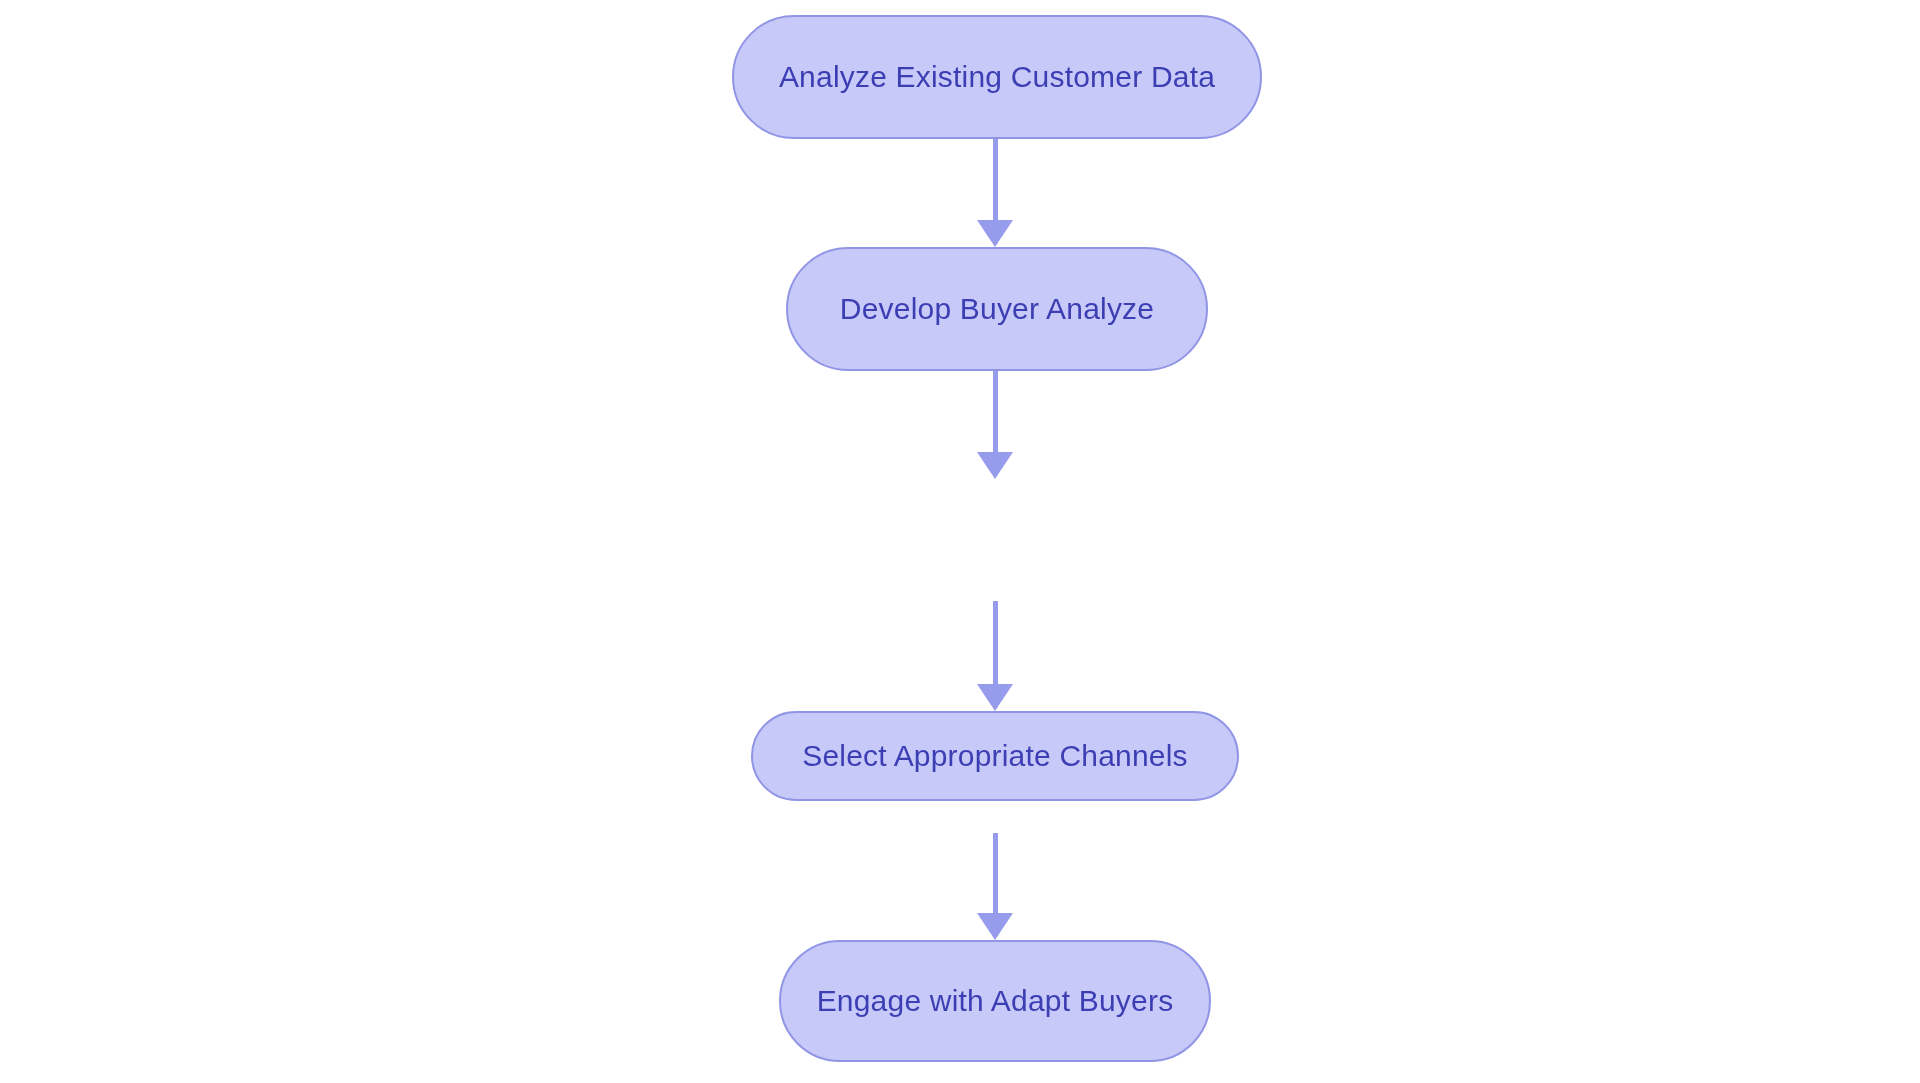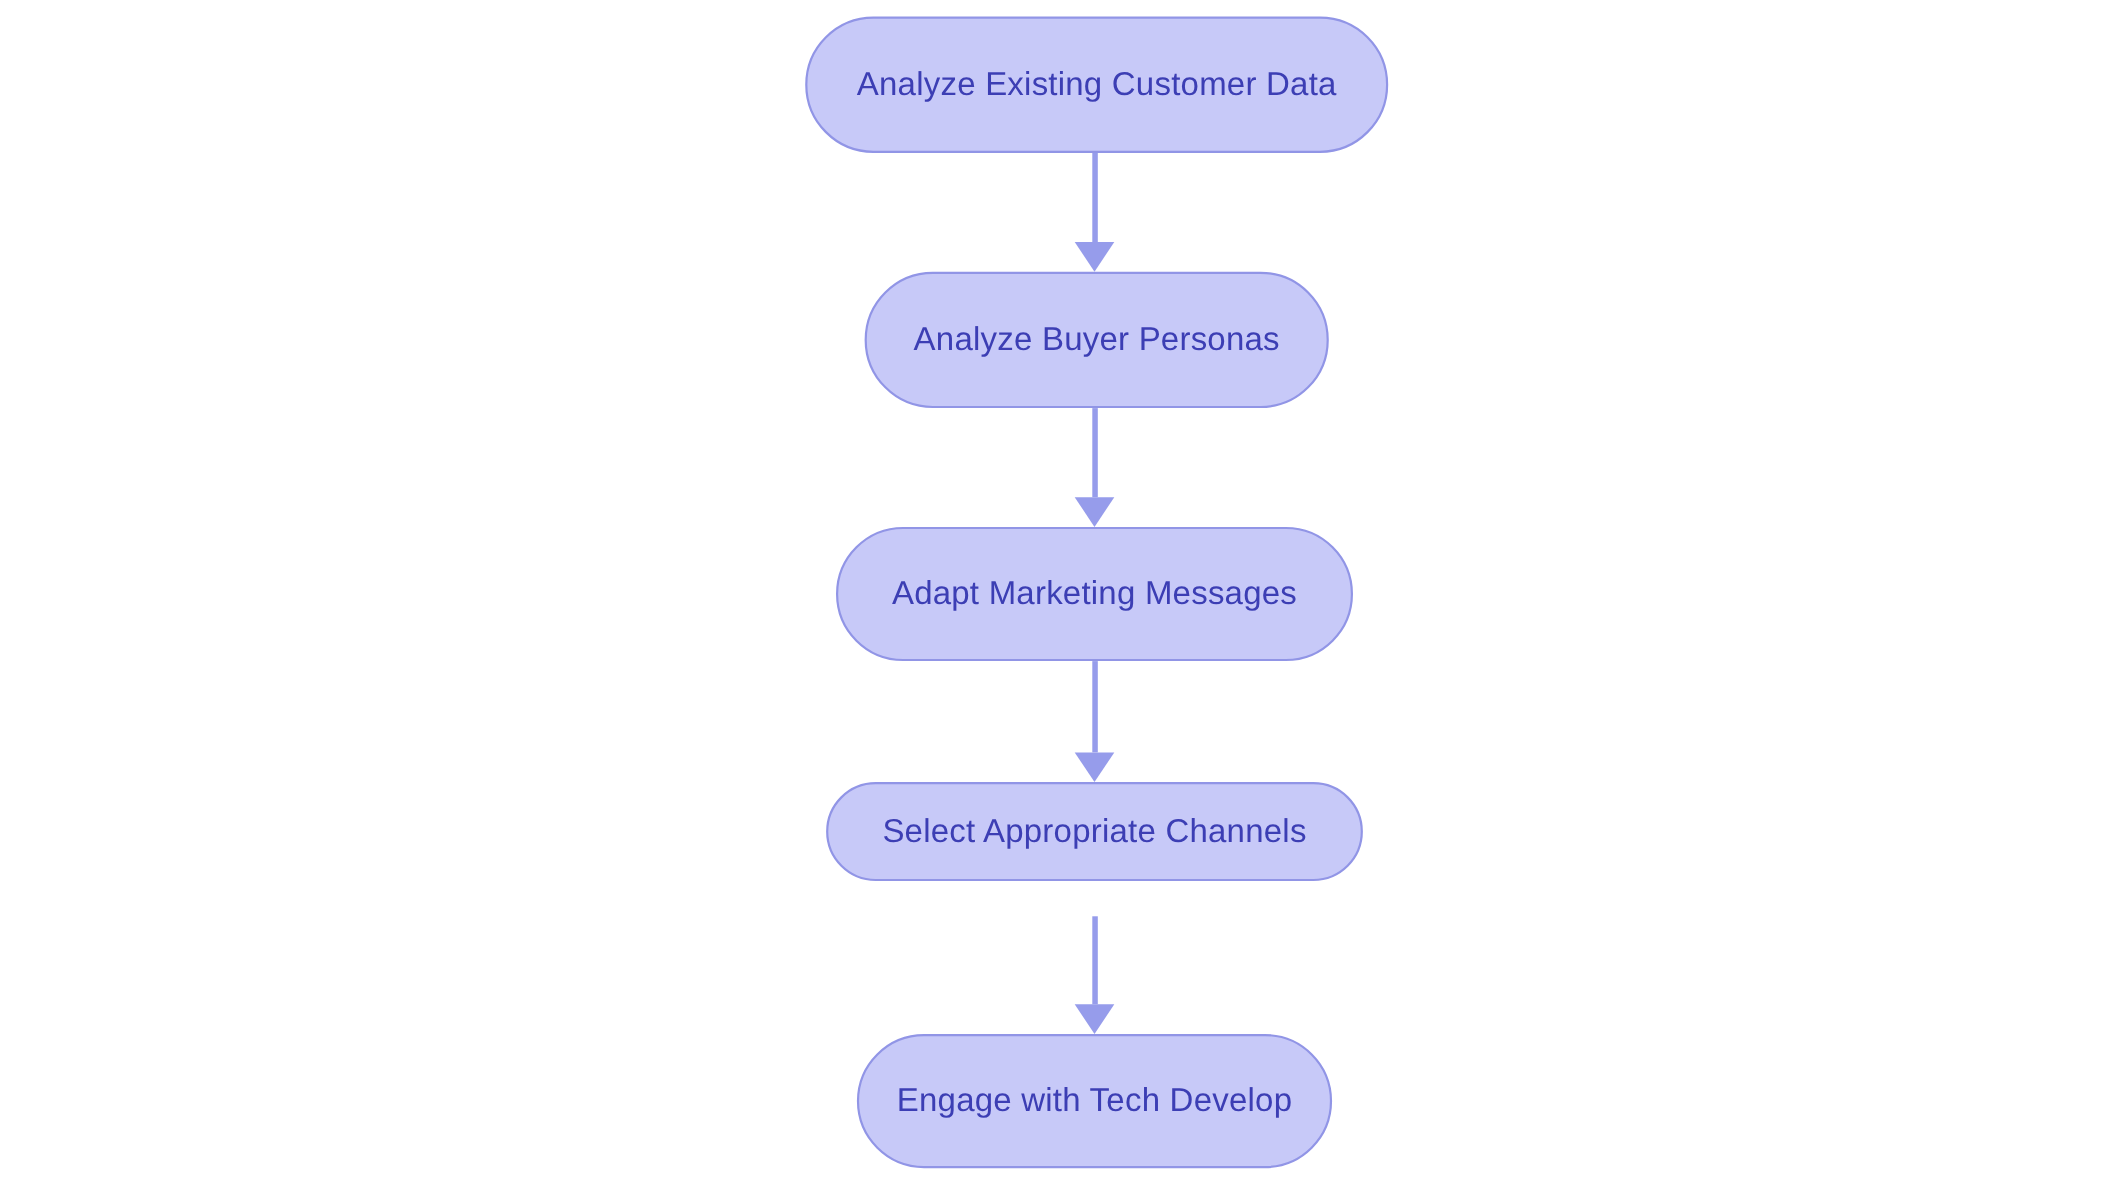--- a/index.html
+++ b/index.html
@@ -77,43 +77,40 @@
   <div class="node n1">
     <span class="node-label">Analyze Existing Customer Data</span>
   </div>
 
   <div class="connector c1">
     <div class="conn-line"></div>
     <div class="conn-head"></div>
   </div>
 
   <div class="node n2">
-    <span class="node-label">Analyze Buyer Personas</span>
+    <span class="node-label">Develop Buyer Analyze</span>
   </div>
 
   <div class="connector c2">
     <div class="conn-line"></div>
     <div class="conn-head"></div>
   </div>
 
-  <div class="node n3">
-    <span class="node-label">Adapt Marketing Messages</span>
-  </div>
 
   <div class="connector c3">
     <div class="conn-line"></div>
     <div class="conn-head"></div>
   </div>
 
   <div class="node n4">
     <span class="node-label">Select Appropriate Channels</span>
   </div>
 
   <div class="connector c4">
     <div class="conn-line"></div>
     <div class="conn-head"></div>
   </div>
 
   <div class="node n5">
-    <span class="node-label">Engage with Tech Develop</span>
+    <span class="node-label">Engage with Adapt Buyers</span>
   </div>
 
 </div>
 
 </body></html>

